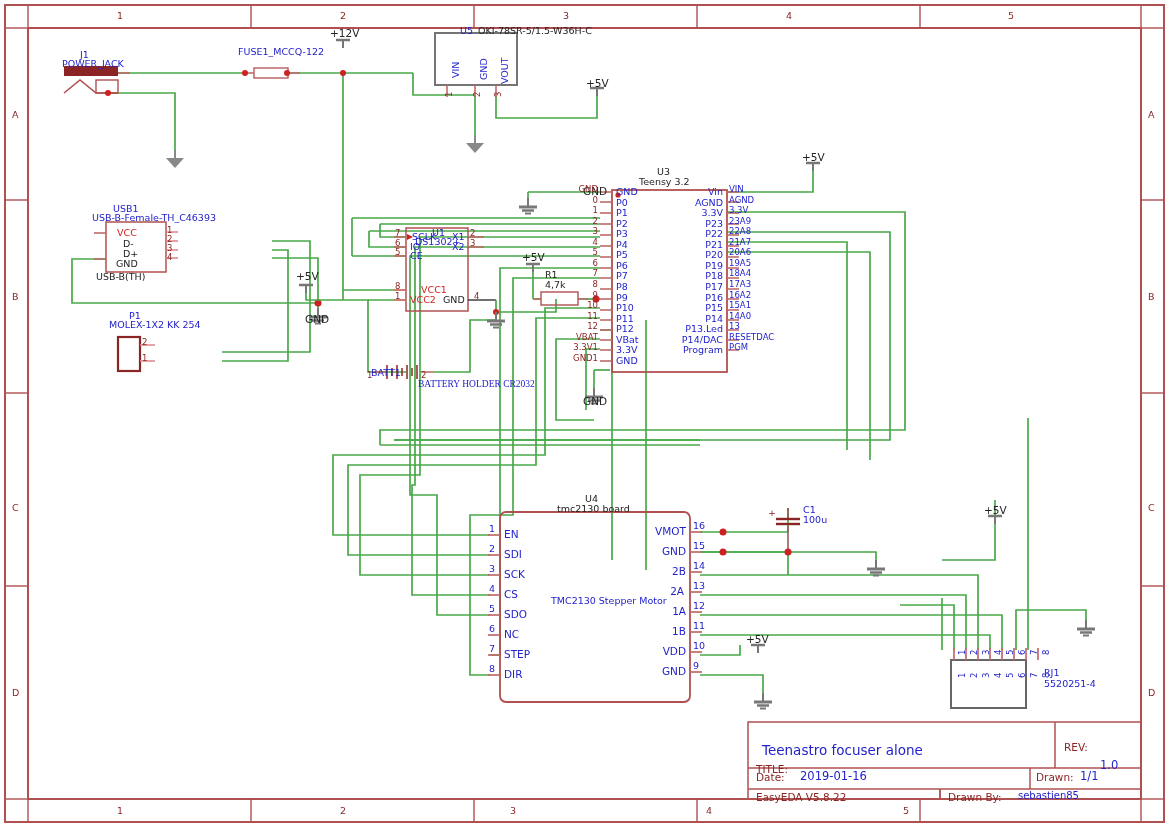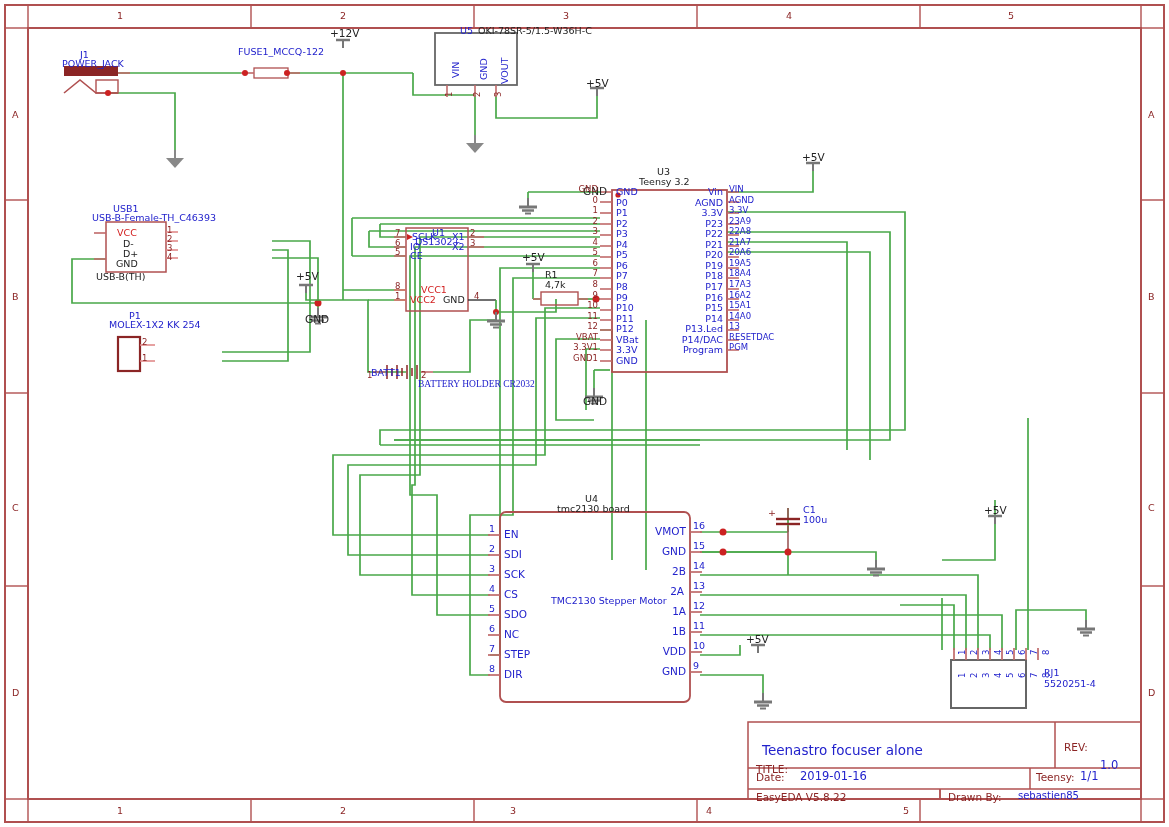--- a/index.html
+++ b/index.html
@@ -606,19 +606,19 @@
       <div class="lbl f8 blue" style="left: 1030px; top: 678px; transform: rotate(-90deg); transform-origin: 0px 0px;">7</div>
       <div class="lbl f8 blue" style="left: 1042px; top: 678px; transform: rotate(-90deg); transform-origin: 0px 0px;">8</div>
     </div>
 
 <div class="lbl f10 dred" style="left:756px;top:764px;">TITLE:</div>
 <div class="lbl f13 blue" style="left:762px;top:744px;">Teenastro focuser alone</div>
 <div class="lbl f10 dred" style="left:1064px;top:742px;">REV:</div>
 <div class="lbl f11 blue" style="left:1100px;top:741px;font-size:11.5px;margin-top:19px;">1.0</div>
 <div class="lbl f10 dred" style="left:756px;top:772px;">Date:</div>
 <div class="lbl f11 blue" style="left:800px;top:771px;font-size:11.5px;">2019-01-16</div>
-<div class="lbl f10 dred" style="left:1036px;top:772px;">Teensy:</div>
+<div class="lbl f10 dred" style="left:1036px;top:772px;">Drawn:</div>
 <div class="lbl f11 blue" style="left:1080px;top:771px;font-size:11.5px;">1/1</div>
 <div class="lbl f10 dred" style="left:756px;top:792px;">EasyEDA V5.8.22</div>
 <div class="lbl f10 dred" style="left:948px;top:792px;">Drawn By:</div>
 <div class="lbl f11 blue" style="left:1018px;top:791px;font-size:10px;">sebastien85</div>
 
 </div>
 
 </body></html>

